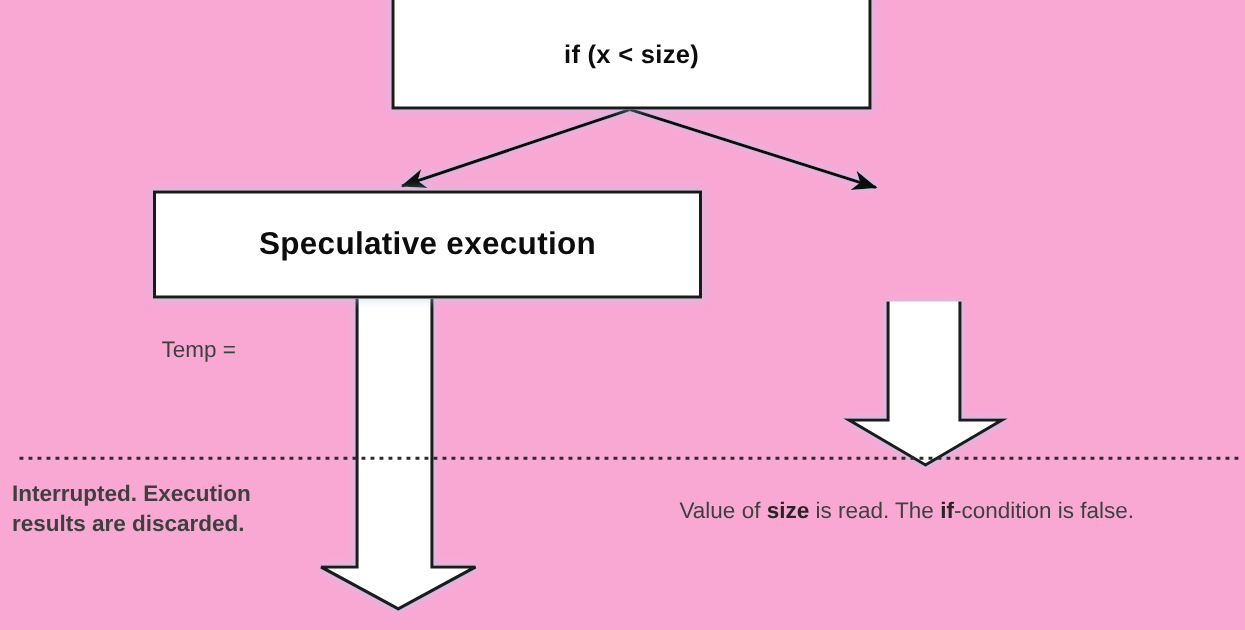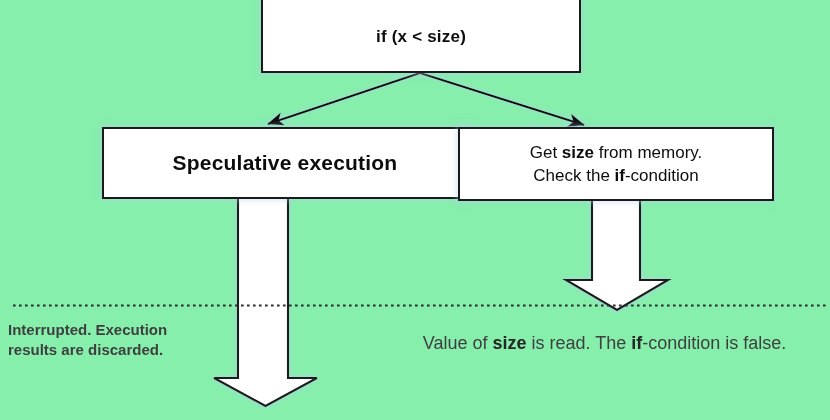--- a/index.html
+++ b/index.html
@@ -7,21 +7,21 @@
     padding: 0;
     background: #ffffff;
   }
   body {
     font-family: "Liberation Sans", sans-serif;
   }
   #canvas {
     position: relative;
     width: 830px;
     height: 420px;
-    background: #86efac;
+    background: #f9a8d4;
     overflow: hidden;
   }
   .box {
     position: absolute;
     box-sizing: border-box;
     border: 2px solid #1a1a1a;
     background: #ffffff;
     display: flex;
     align-items: center;
     justify-content: center;
@@ -88,21 +88,21 @@
     top: 320px;
     width: 205px;
     font-size: 15px;
     text-align: left;
     font-weight: bold;
   }
   #note-value {
     left: 392px;
     top: 331px;
     width: 425px;
-    font-size: 18px;
+    font-size: 15px;
   }
   #note-value b { font-weight: bold; color: #262626; }
 </style>
 </head>
 <body>
 
 <div id="canvas">
 
   <svg class="svg-layer" viewBox="0 0 830 420" xmlns="http://www.w3.org/2000/svg">
     <defs>
@@ -139,28 +139,23 @@
   </svg>
 
   <div class="box" id="box-condition">
     <div class="inner">if (x &lt; size)</div>
   </div>
 
   <div class="box" id="box-speculative">
     <div>Speculative execution</div>
   </div>
 
-  <div class="box" id="box-getsize">
-    <div>
-      <div><span>Get </span><b>size</b><span> from memory.</span></div>
-      <div><span>Check the </span><b>if</b><span>-condition</span></div>
-    </div>
-  </div>
 
   <div class="note" id="note-temp">
+    <div>Temp =</div>
   </div>
 
   <div class="note" id="note-interrupted">
     <div>Interrupted. Execution</div>
     <div>results are discarded.</div>
   </div>
 
   <div class="note" id="note-value">
     <div><span>Value of </span><b>size</b><span> is read. The </span><b>if</b><span>-condition is false.</span></div>
   </div>

